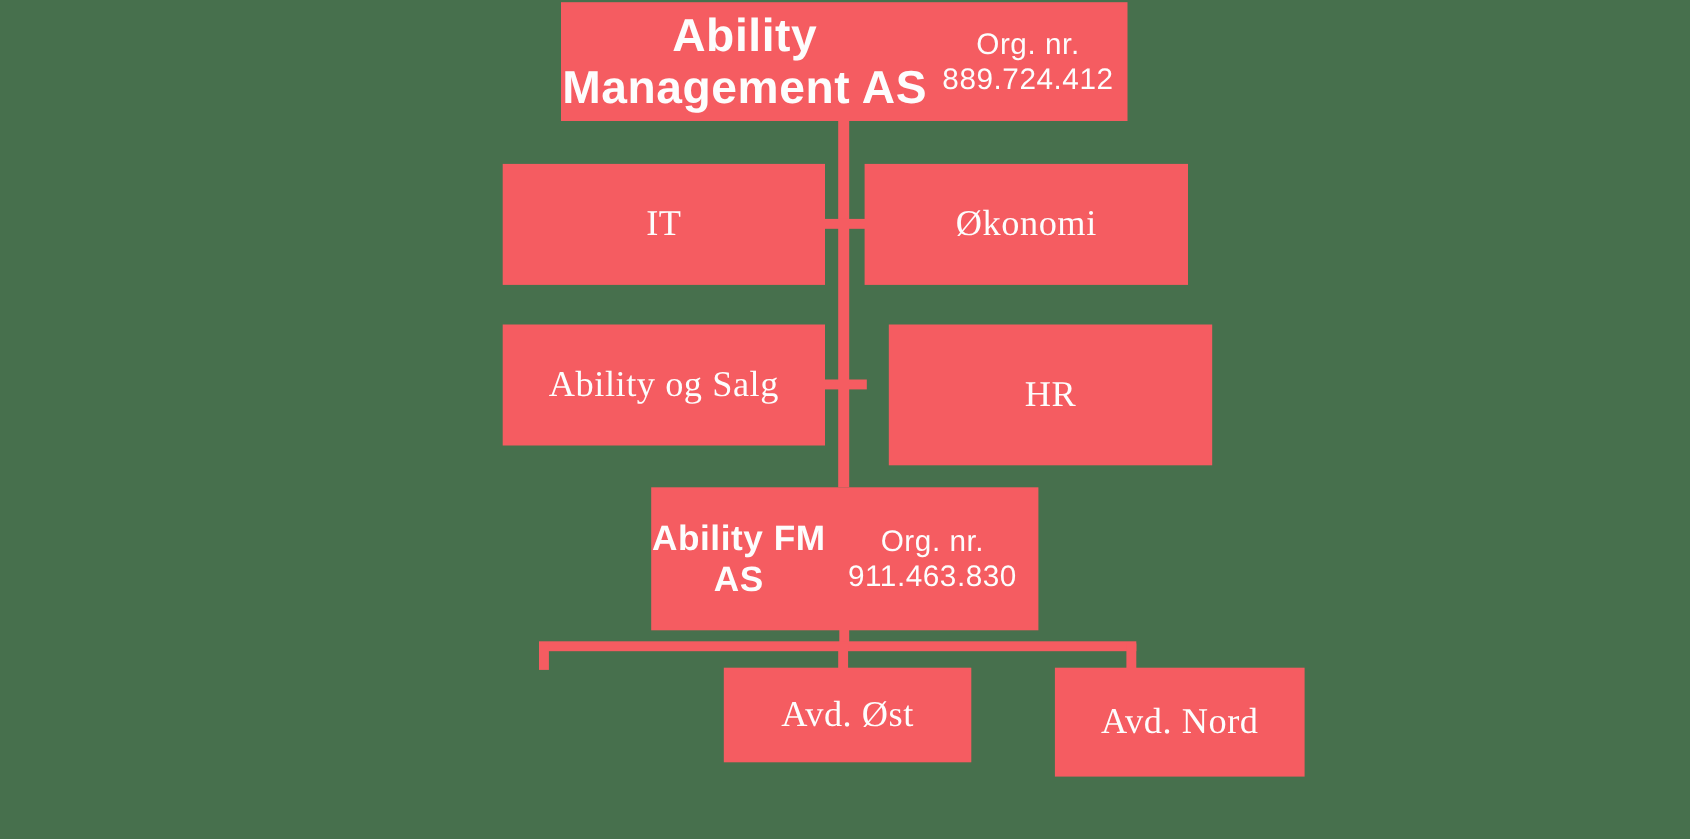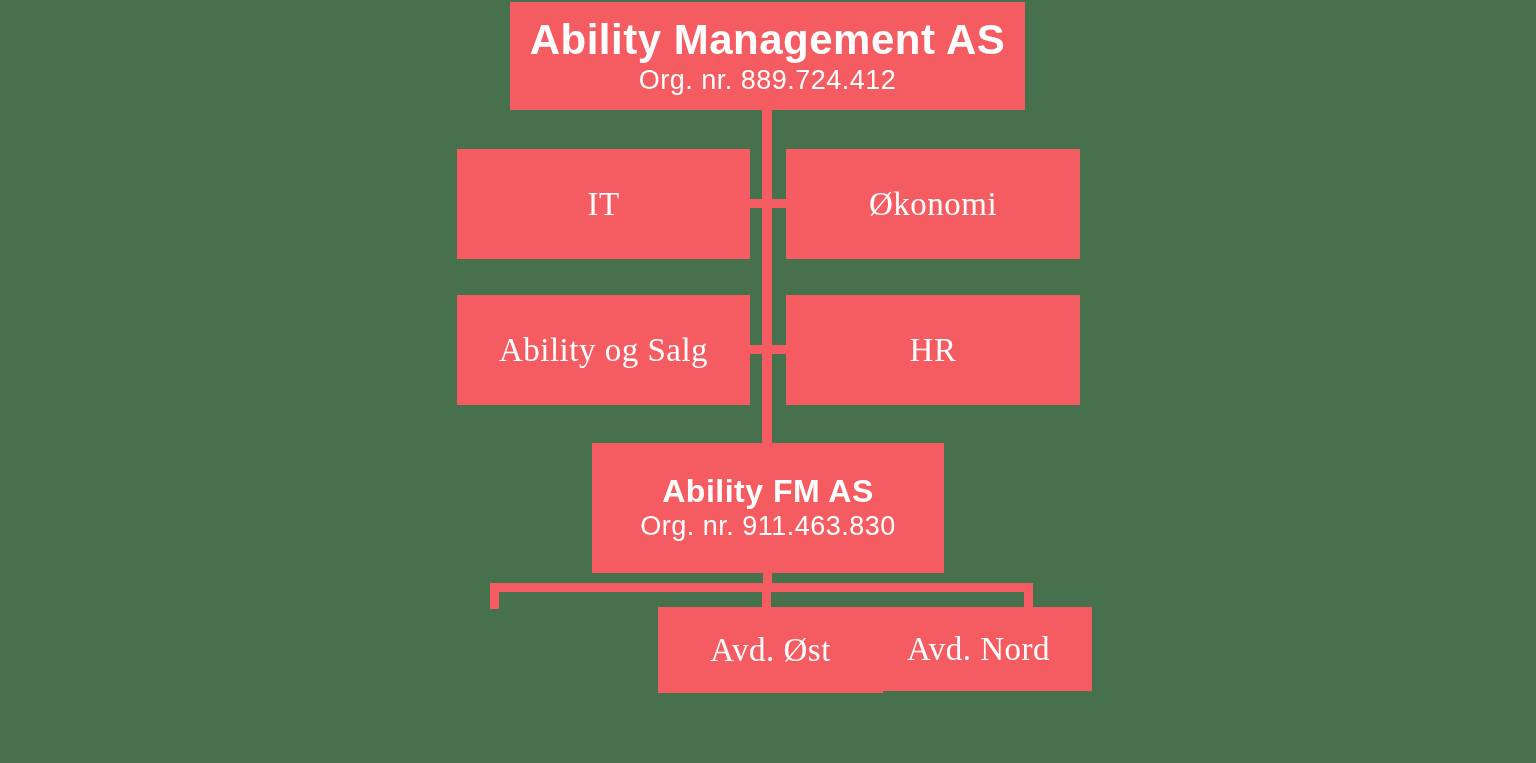--- a/index.html
+++ b/index.html
@@ -18,21 +18,21 @@
   }
   .conn{
     position:absolute;
     background:var(--connector);
   }
   .node{
     position:absolute;
     background:var(--node-fill);
     color:var(--text);
     display:flex;
-    flex-direction:column;
+    flex-direction:row;
     align-items:center;
     justify-content:center;
     text-align:center;
   }
   .node-title{
     font-size:42px;
     font-weight:600;
     letter-spacing:0.5px;
     line-height:1.15;
   }
@@ -74,31 +74,31 @@
   </div>
 
   <div class="node" style="left:786px;top:149px;width:294px;height:110px">
     <div class="node-label">Økonomi</div>
   </div>
 
   <div class="node" style="left:457px;top:295px;width:293px;height:110px">
     <div class="node-label">Ability og Salg</div>
   </div>
 
-  <div class="node" style="left:786px;top:295px;width:294px;height:110px">
+  <div class="node" style="left:808px;top:295px;width:294px;height:128px">
     <div class="node-label">HR</div>
   </div>
 
   <div class="node fm" style="left:592px;top:443px;width:352px;height:130px">
     <div class="node-title">Ability FM AS</div>
     <div class="node-sub">Org. nr. 911.463.830</div>
   </div>
 
 
   <div class="node" style="left:658px;top:607px;width:225px;height:86px">
     <div class="node-label">Avd. Øst</div>
   </div>
 
-  <div class="node" style="left:865px;top:607px;width:227px;height:84px">
+  <div class="node" style="left:959px;top:607px;width:227px;height:99px">
     <div class="node-label">Avd. Nord</div>
   </div>
 
 </div>
 
 </body></html>

